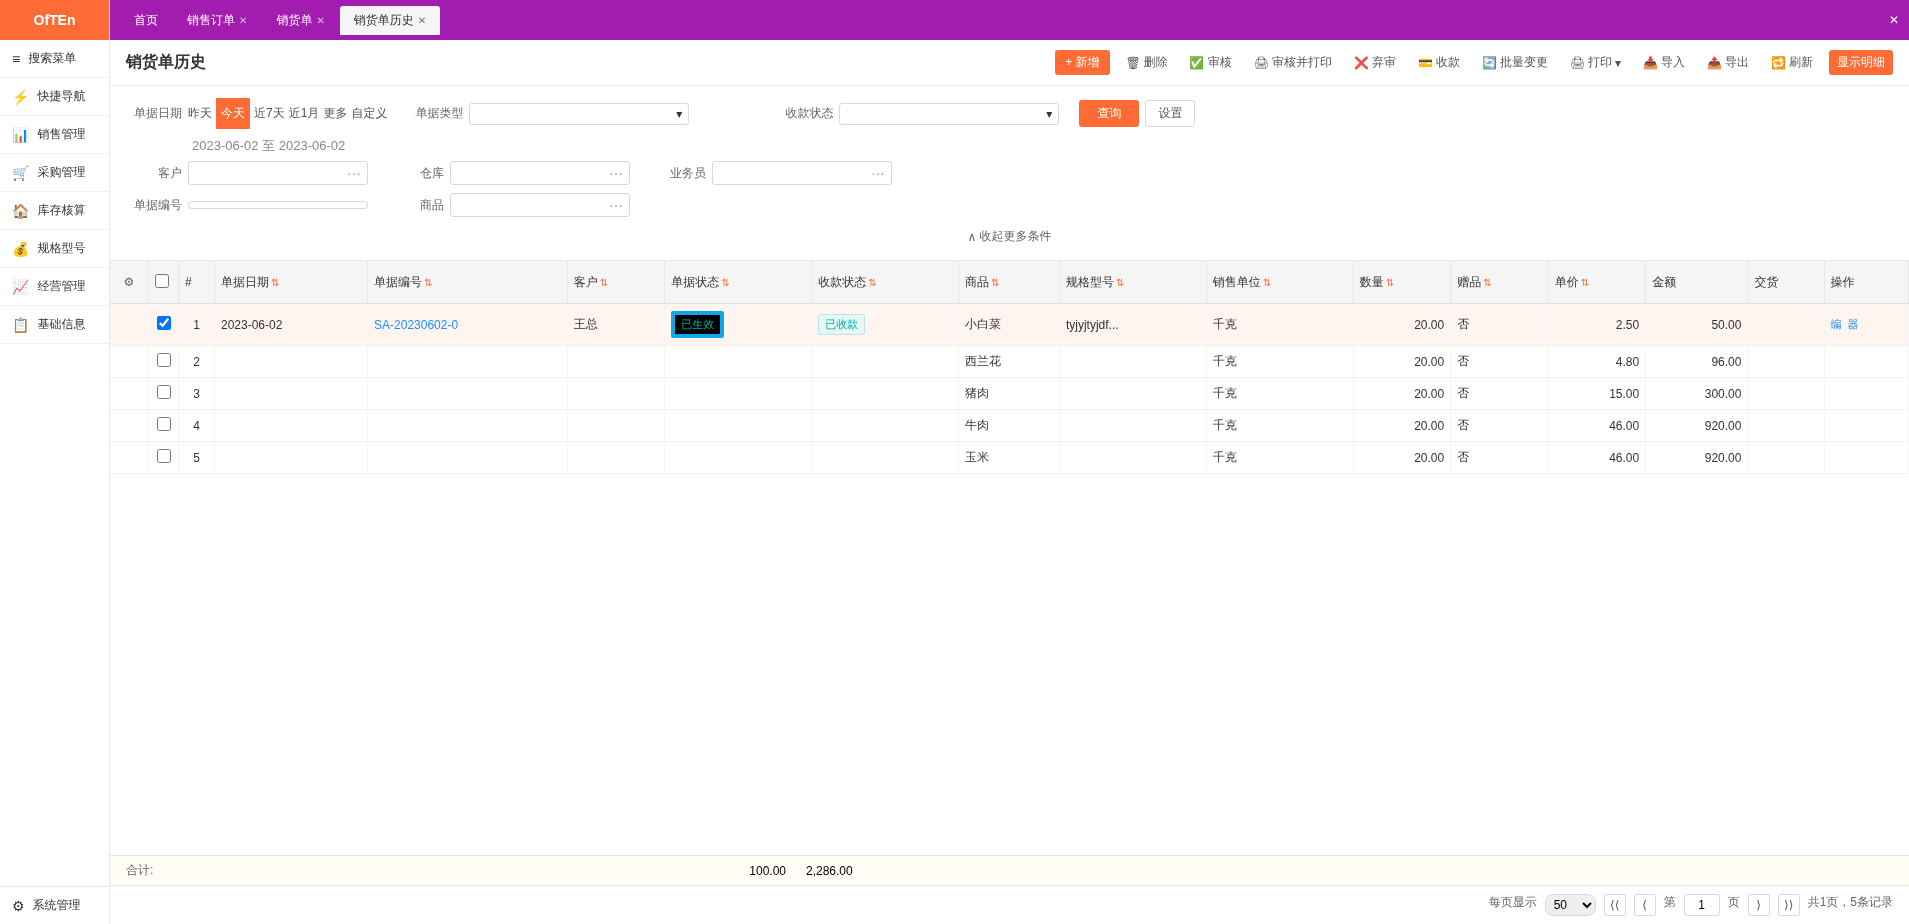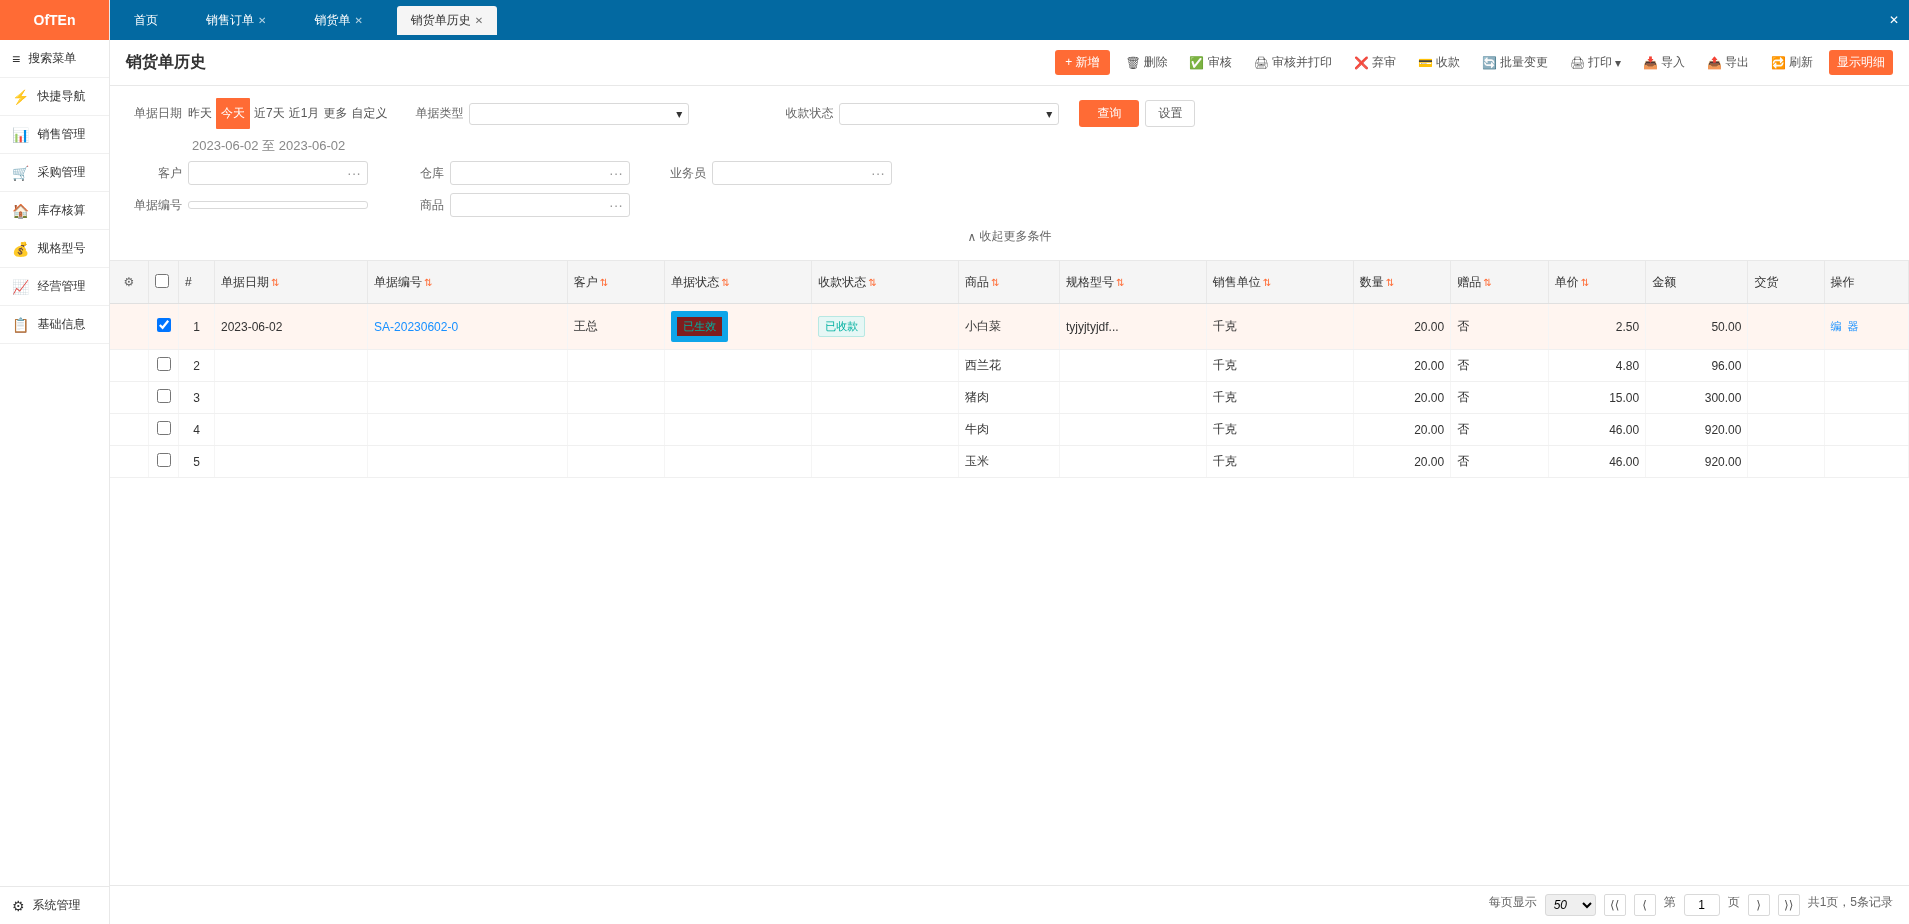--- a/index.html
+++ b/index.html
@@ -10,21 +10,21 @@
     .sidebar-logo { height: 40px; background: #ff6b35; display: flex; align-items: center; justify-content: center; color: white; font-size: 14px; font-weight: bold; }
     .sidebar-item { display: flex; align-items: center; padding: 10px 12px; cursor: pointer; color: #333; gap: 8px; border-bottom: 1px solid #f0f0f0; }
     .sidebar-item .icon { font-size: 14px; }
     .sidebar-bottom { margin-top: auto; border-top: 1px solid #e8e8e8; }
     .sidebar-bottom .sidebar-item { border-bottom: none; }
 
     
     .main { flex: 1; display: flex; flex-direction: column; overflow: hidden; }
     
     
-    .top-nav { height: 40px; background: #0369a1; display: flex; align-items: center; padding: 0 10px; gap: 20px; flex-shrink: 0; }
+    .top-nav { height: 40px; background: #a21caf; display: flex; align-items: center; padding: 0 10px; gap: 1px; flex-shrink: 0; }
     .nav-tab { padding: 6px 14px; color: #fff; cursor: pointer; font-size: 12px; border-radius: 3px 3px 0 0; display: flex; align-items: center; gap: 4px; }
     .nav-tab.active { background: #f5f5f5; color: #333; }
     .nav-tab .close { font-size: 10px; opacity: 0.7; }
     .top-nav-right { margin-left: auto; display: flex; align-items: center; gap: 6px; color: white; font-size: 11px; }
     
     
     .page-area { flex: 1; overflow: auto; background: #f5f5f5; display: flex; flex-direction: column; }
     
     
     .page-header { background: white; padding: 10px 16px; display: flex; align-items: center; justify-content: space-between; border-bottom: 1px solid #e8e8e8; flex-shrink: 0; }
@@ -53,34 +53,34 @@
     
     
     .table-container { flex: 1; background: white; margin: 0; overflow: auto; }
     .data-table { width: 100%; border-collapse: collapse; font-size: 12px; }
     .data-table th { background: #f5f5f5; padding: 8px 6px; text-align: left; border-bottom: 1px solid #e0e0e0; border-right: 1px solid #e8e8e8; color: #333; font-weight: normal; white-space: nowrap; position: sticky; top: 0; z-index: 1; }
     .data-table td { padding: 7px 6px; border-bottom: 1px solid #f0f0f0; border-right: 1px solid #f5f5f5; color: #333; white-space: nowrap; }
     .data-table tr.selected td { background: #fff5f0; }
     .th-sort { display: flex; align-items: center; gap: 2px; cursor: pointer; }
     .sort-icon { color: #ff6b35; font-size: 10px; }
     .status-badge { display: inline-block; padding: 2px 6px; border-radius: 2px; font-size: 11px; }
-    .status-active { background: #7f1d1d; color: #00b0a0; border: 6px solid #0ea5e9; }
+    .status-active { background: #000000; color: #00b0a0; border: 4px solid #0ea5e9; }
     .status-paid { background: #e6f7f5; color: #00b0a0; border: 1px solid #b7e8e3; }
     .col-action { display: flex; gap: 6px; }
     .col-action a { color: #1890ff; cursor: pointer; font-size: 11px; }
     
     
     .table-footer { background: #fffbf5; border-top: 1px solid #e8e8e8; padding: 6px 16px; display: flex; align-items: center; flex-shrink: 0; }
     .footer-total-label { color: #666; min-width: 180px; }
     .footer-total-qty { min-width: 500px; text-align: right; padding-right: 20px; font-weight: 500; }
     .footer-total-amt { font-weight: 500; }
     
     .pagination-bar { background: white; border-top: 1px solid #e8e8e8; padding: 8px 16px; display: flex; justify-content: flex-end; gap: 8px; flex-shrink: 0; }
     .pagination-label { color: #666; }
-    .pagination-select { border: 1px solid #d9d9d9; border-radius: 3px; padding: 2px 4px; font-style: italic; }
+    .pagination-select { border: 1px solid #d9d9d9; border-radius: 8px; padding: 2px 4px; }
     .pagination-btn { border: 1px solid #d9d9d9; background: white; width: 22px; height: 22px; display: inline-flex; align-items: center; justify-content: center; cursor: pointer; border-radius: 2px; color: #555; }
     .pagination-input { border: 1px solid #d9d9d9; border-radius: 3px; width: 36px; text-align: center; padding: 2px; }
     
     .settings-gear { display: inline-flex; align-items: center; justify-content: center; width: 26px; height: 26px; cursor: pointer; color: #666; }
     .checkbox { width: 14px; height: 14px; cursor: pointer; }
     
     .col-num { width: 36px; text-align: center; color: #999; }
     .col-cb { width: 30px; text-align: center; }
     .col-settings { width: 30px; text-align: center; }
   </style>
@@ -502,20 +502,25 @@
     <td style="text-align:right;">920.00</td>
     <td></td>
     <td>
       
     </td>
   </tr>
           </tbody>
       </table>
     </div>
 
+    <div class="table-footer">
+      <span class="footer-total-label">合计:</span>
+      <span class="footer-total-qty">100.00</span>
+      <span class="footer-total-amt">2,286.00</span>
+    </div>
 
     <div class="pagination-bar">
       <span class="pagination-label">每页显示</span>
       <select class="pagination-select">
         <option>10</option>
         <option>20</option>
         <option selected="">50</option>
         <option>100</option>
       </select>
       <button class="pagination-btn">⟨⟨</button>

